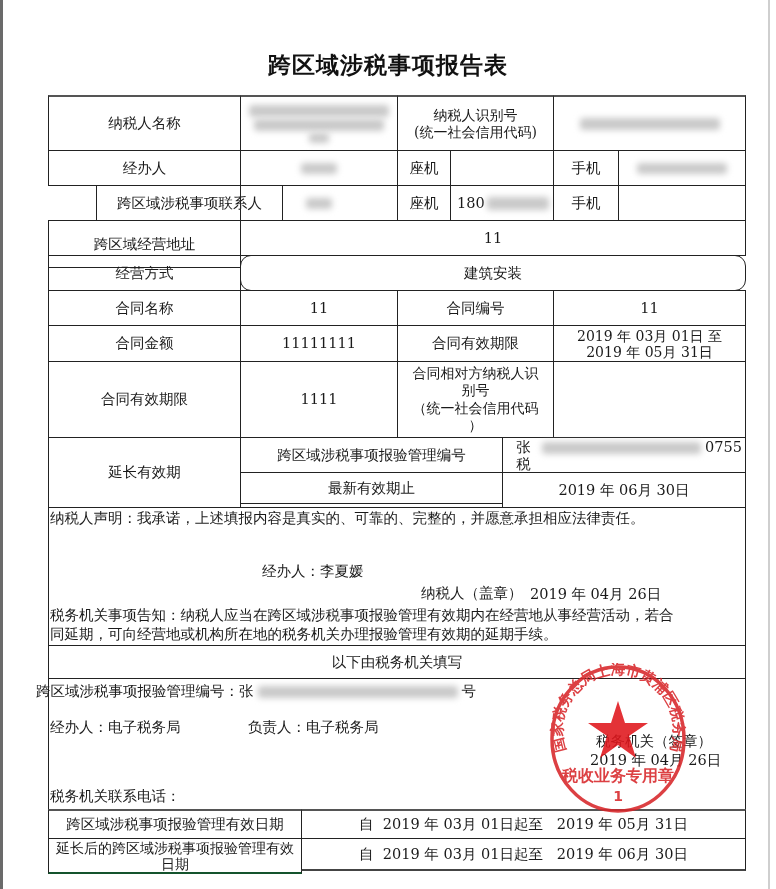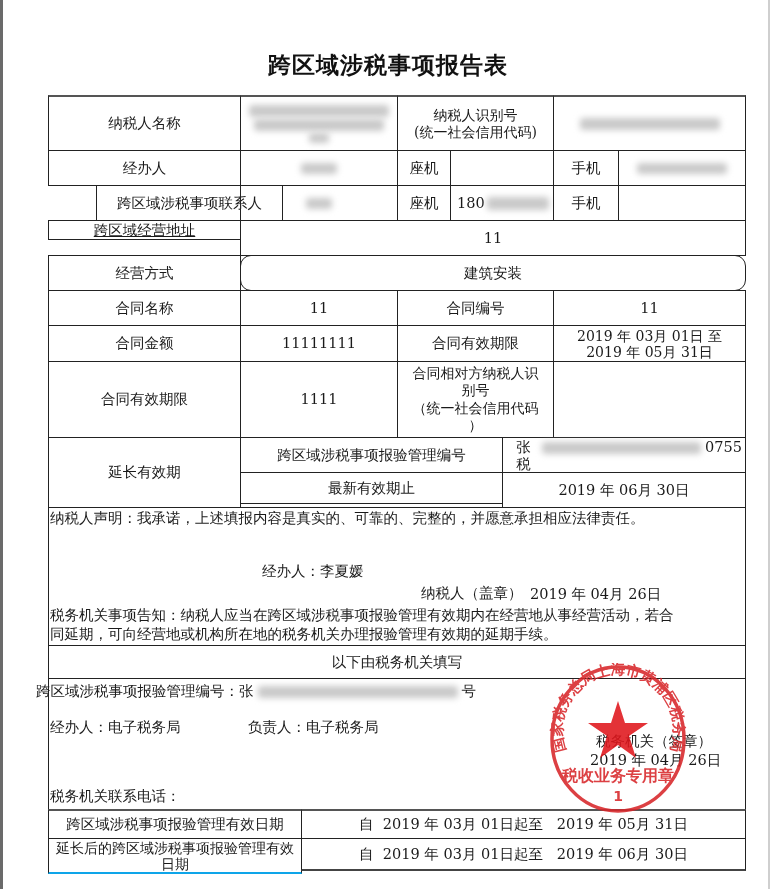--- a/index.html
+++ b/index.html
@@ -62,21 +62,21 @@
   <span class="blur" style="width:26px;height:11px;"></span>
 </div>
 <div class="cell" style="left:397px;top:185px;width:54px;height:36px;">座机</div>
 <div class="cell left" style="left:450px;top:185px;width:104px;height:36px;padding-left:6px;">
   <span>180</span>
   <span class="blur" style="width:62px;height:13px;margin-left:2px;"></span>
 </div>
 <div class="cell" style="left:553px;top:185px;width:66px;height:36px;">手机</div>
 <div class="cell" style="left:618px;top:185px;width:128px;height:36px;"></div>
 
-<div class="cell" style="left:48px;top:220px;width:193px;height:20px;text-decoration:underline;">跨区域经营地址</div>
+<div class="cell" style="left:48px;top:220px;width:193px;height:48px;">跨区域经营地址</div>
 <div class="cell" style="left:240px;top:220px;width:506px;height:36px;">11</div>
 
 <div class="cell" style="left:48px;top:255px;width:193px;height:36px;">经营方式</div>
 <div class="cell" style="left:240px;top:255px;width:506px;height:36px;border-radius:11px;">建筑安装</div>
 
 <div class="cell" style="left:48px;top:290px;width:193px;height:36px;">合同名称</div>
 <div class="cell" style="left:240px;top:290px;width:158px;height:36px;">11</div>
 <div class="cell" style="left:397px;top:290px;width:157px;height:36px;">合同编号</div>
 <div class="cell" style="left:553px;top:290px;width:193px;height:36px;">11</div>
 
@@ -123,21 +123,21 @@
   <span>跨区域涉税事项报验管理编号：张</span><span class="blur" style="width:200px;height:12px;margin:0 4px;vertical-align:middle;"></span><span>号</span>
 </div>
 <div class="text-abs" style="left:50px;top:719px;">经办人：电子税务局</div>
 <div class="text-abs" style="left:248px;top:719px;">负责人：电子税务局</div>
 <div class="text-abs" style="left:596px;top:733px;">税务机关（签章）</div>
 <div class="text-abs" style="left:590px;top:752px;">2019 年 04月 26日</div>
 <div class="text-abs" style="left:50px;top:788px;">税务机关联系电话：</div>
 
 <div class="cell thick-top" style="left:48px;top:809px;width:254px;height:30px;">跨区域涉税事项报验管理有效日期</div>
 <div class="cell thick-top" style="left:301px;top:809px;width:445px;height:30px;white-space:pre;">自  2019 年 03月 01日起至   2019 年 05月 31日</div>
-<div class="cell" style="left:48px;top:838px;width:254px;height:36px;border-bottom:2px solid #0ea5e9;font-size:14px;line-height:16px;padding:0 4px;">延长后的跨区域涉税事项报验管理有效日期</div>
+<div class="cell" style="left:48px;top:838px;width:254px;height:36px;border-bottom:2px solid #14532d;font-size:14px;line-height:16px;padding:0 4px;">延长后的跨区域涉税事项报验管理有效日期</div>
 <div class="cell" style="left:301px;top:838px;width:445px;height:33px;border-bottom:2px solid #444;white-space:pre;">自  2019 年 03月 01日起至   2019 年 06月 30日</div>
 
 <svg class="stamp" viewBox="0 0 140 150" style="opacity:0.88;">
   <defs>
     <path id="ringPath" d="M 22 96 A 56 56 0 1 1 118 96"></path>
   </defs>
   <ellipse cx="70" cy="76" rx="66" ry="72" fill="none" stroke="#d8262a" stroke-width="3.5"></ellipse>
   <text font-size="14.5" fill="#d8262a" font-family="DejaVu Sans, sans-serif" font-weight="bold">
     <textPath href="#ringPath" startOffset="50%" text-anchor="middle">国家税务总局上海市黄浦区税务局</textPath>
   </text>

